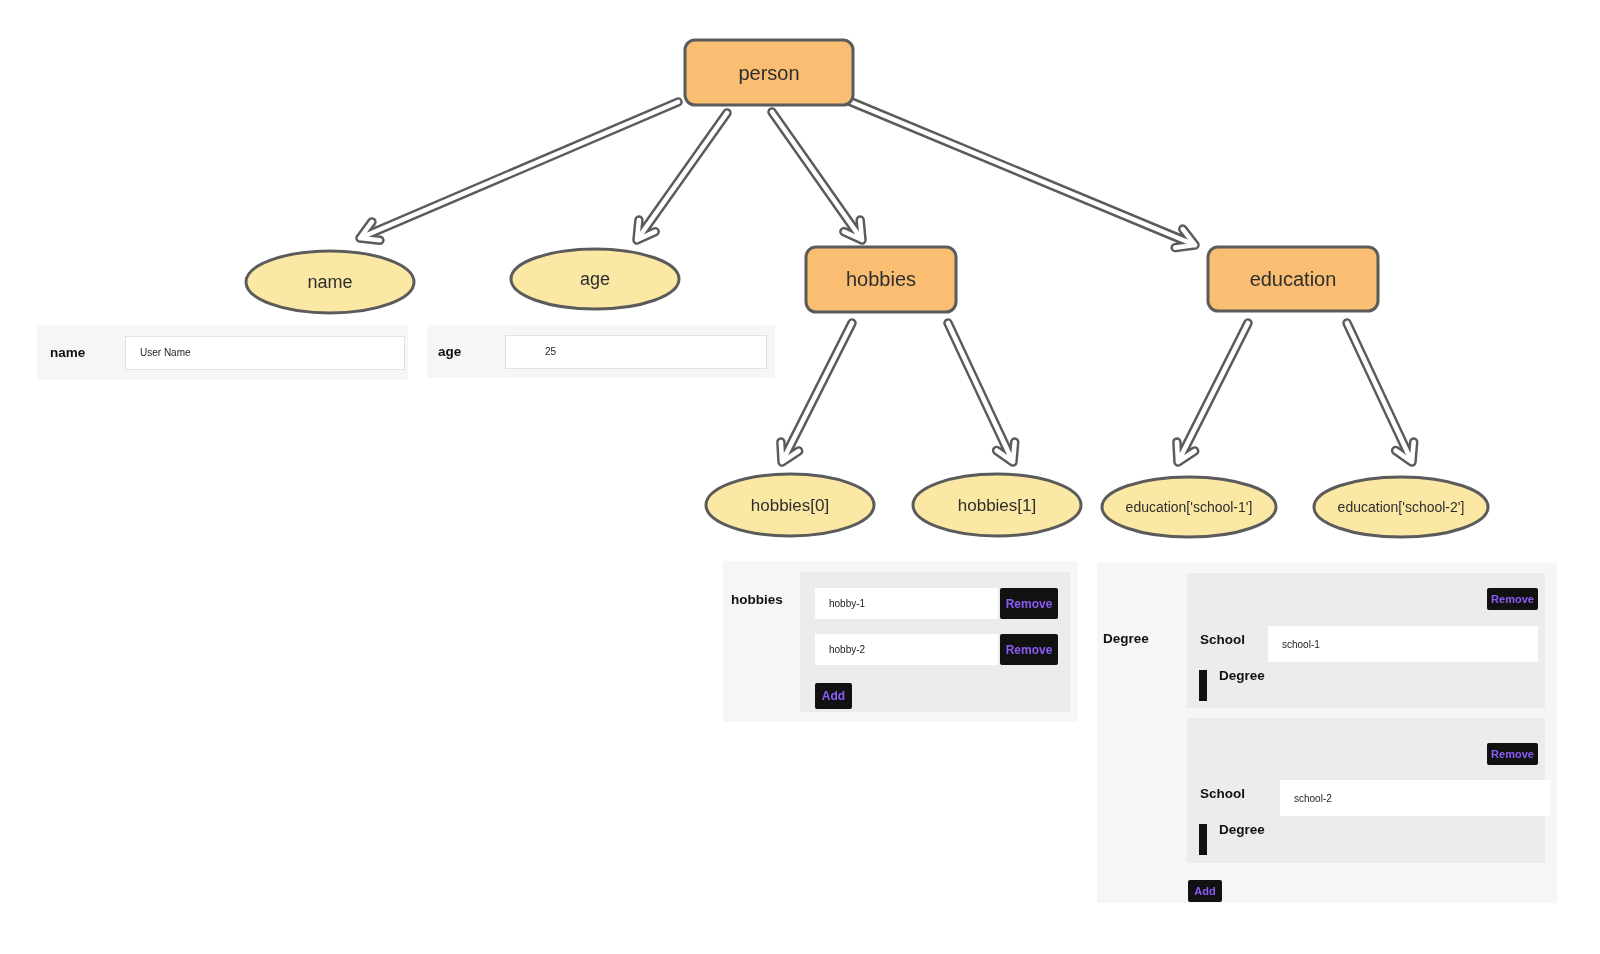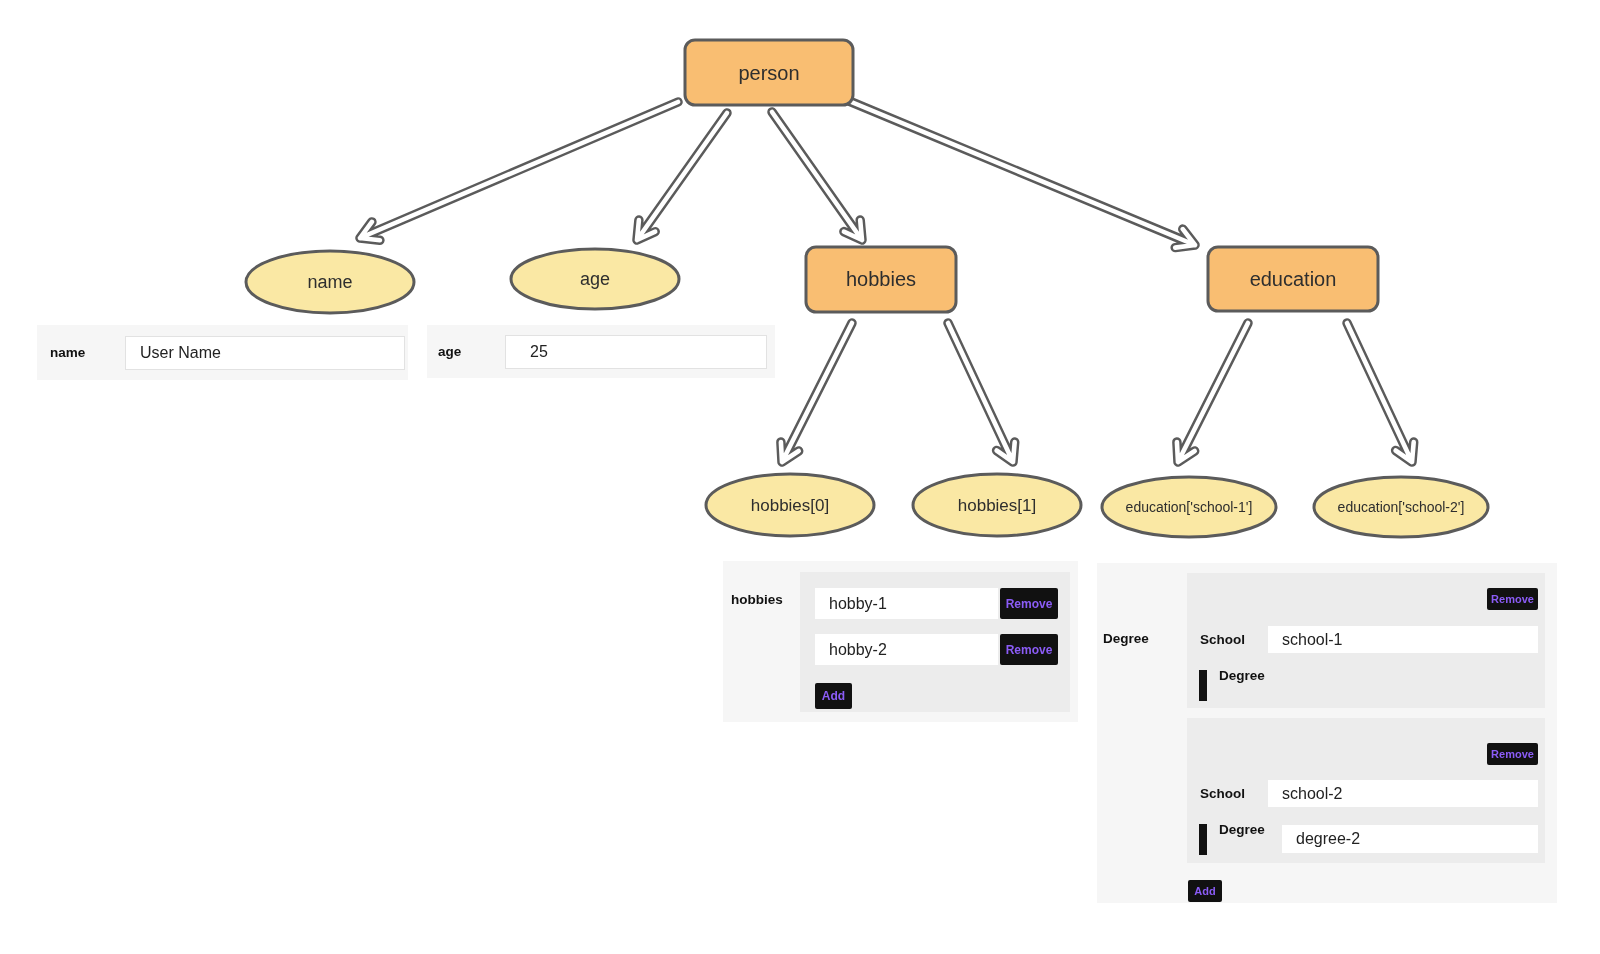--- a/index.html
+++ b/index.html
@@ -12,55 +12,55 @@
   .edge-outline { fill:none; stroke:#5b5b5b; stroke-width:9.5; stroke-linecap:round; stroke-linejoin:round; }
   .edge-fill    { fill:none; stroke:#ffffff; stroke-width:4.6; stroke-linecap:round; stroke-linejoin:round; }
   .node-shape { stroke:#5b5b5b; stroke-width:3; }
   .node-text  { fill:#2e2e2e; font-size:20px; text-anchor:middle; }
   .leaf-text  { fill:#2e2e2e; font-size:17px; text-anchor:middle; }
   .leaf-text.small { font-size:14px; }
 
   
   .panel { position:absolute; background:#f6f6f6; box-sizing:border-box; }
   .flabel { font-weight:bold; font-size:13.5px; color:#111; }
-  .tinput { background:#fff; border:1px solid #e2e2e2; font-size:16px; color:#222;
+  .tinput { background:#fff; border:1px solid #e2e2e2; font-size:10px; color:#222;
             padding:0 14px; height:34px; box-sizing:border-box; font-family:inherit; outline:none; }
   .tinput.flat { border:none;padding-left:14px; }
   .btn { background:#111; color:#8b5cf6; font-weight:bold; border:none; cursor:pointer;
          font-family:inherit; border-radius:2px; padding:0; }
 
   .name-panel { left:37px; top:325px; width:371px; height:55px; display:flex; align-items:center; padding-left:13px; }
   .name-panel .flabel { width:75px; flex:none; }
   .name-panel .tinput { flex:1; margin-right:3px; }
 
   .age-panel { left:427px; top:325px; width:348px; height:53px; display:flex; align-items:center; padding-left:11px; }
   .age-panel .flabel { width:67px; flex:none; }
-  .age-panel .tinput { flex:1; margin-right:8px; padding-left:24px; }
+  .age-panel .tinput { flex:1; margin-right:8px; padding-left:39px; }
 
   .hobbies-panel { left:723px; top:561px; width:355px; height:161px; }
   .hobbies-panel > .flabel { position:absolute; left:8px; top:31px; }
   .hobbies-inner { position:absolute; left:77px; top:11px; width:270px; height:140px;
                    background:#ececec; padding:16px 0 0 15px; box-sizing:border-box; }
   .hobby-row { display:flex; height:31px; margin-bottom:15px; }
   .hobby-row .tinput { width:183px; height:31px; }
   .hobby-row .btn { width:58px; height:31px; margin-left:2px; font-size:12px; }
   .hobbies-add { width:37px; height:26px; margin-top:3px; font-size:12px; }
 
   .edu-panel { left:1097px; top:563px; width:460px; height:340px; }
   .edu-panel > .flabel { position:absolute; left:6px; top:631px; margin-top:-563px; } 
   .edu-label-pos { position:absolute; left:6px; top:68px; }
   .edu-card { position:absolute; left:90px; width:358px; background:#ececec; }
   .edu-card.c1 { top:10px; height:135px; }
   .edu-card.c2 { top:155px; height:145px; }
   .edu-remove { position:absolute; right:7px; width:51px; height:22px; font-size:11px; }
   .c1 .edu-remove { top:15px; } .c2 .edu-remove { top:25px; }
   .school-label { position:absolute; left:13px; }
   .c1 .school-label { top:59px; } .c2 .school-label { top:68px; }
-  .school-input { position:absolute; left:81px; width:270px; height:27px; }
-  .c1 .school-input { top:53px; } .c2 .school-input { top:62px; }
+  .school-input { position:absolute; left:81px; width:270px; height:36px; }
+  .c1 .school-input { top:53px; } .c2 .school-input { top:62px;margin-left:12px; }
   .degree-bar { position:absolute; left:12px; width:8px; height:31px; background:#111; }
   .c1 .degree-bar { top:97px; } .c2 .degree-bar { top:106px; }
   .degree-label { position:absolute; left:32px; }
   .c1 .degree-label { top:95px; } .c2 .degree-label { top:104px; }
   .degree-input { position:absolute; left:95px; width:256px; height:28px; }
   .c1 .degree-input { top:97px; } .c2 .degree-input { top:107px; }
   .edu-add { position:absolute; left:91px; top:317px; width:34px; height:22px; font-size:11px; }
 </style>
 </head>
 <body>
@@ -178,19 +178,18 @@
       <span class="degree-bar"></span>
       <span class="flabel degree-label">Degree</span>
     </div>
 
     <div class="edu-card c2">
       <button class="btn edu-remove">Remove</button>
       <span class="flabel school-label">School</span>
       <input type="text" class="tinput flat school-input" value="school-2" style="">
       <span class="degree-bar"></span>
       <span class="flabel degree-label">Degree</span>
-      <input type="text" class="tinput flat degree-input" value="degree-2" style="">
     </div>
 
     <button class="btn edu-add">Add</button>
   </div>
 
 </div>
 
 </body></html>

